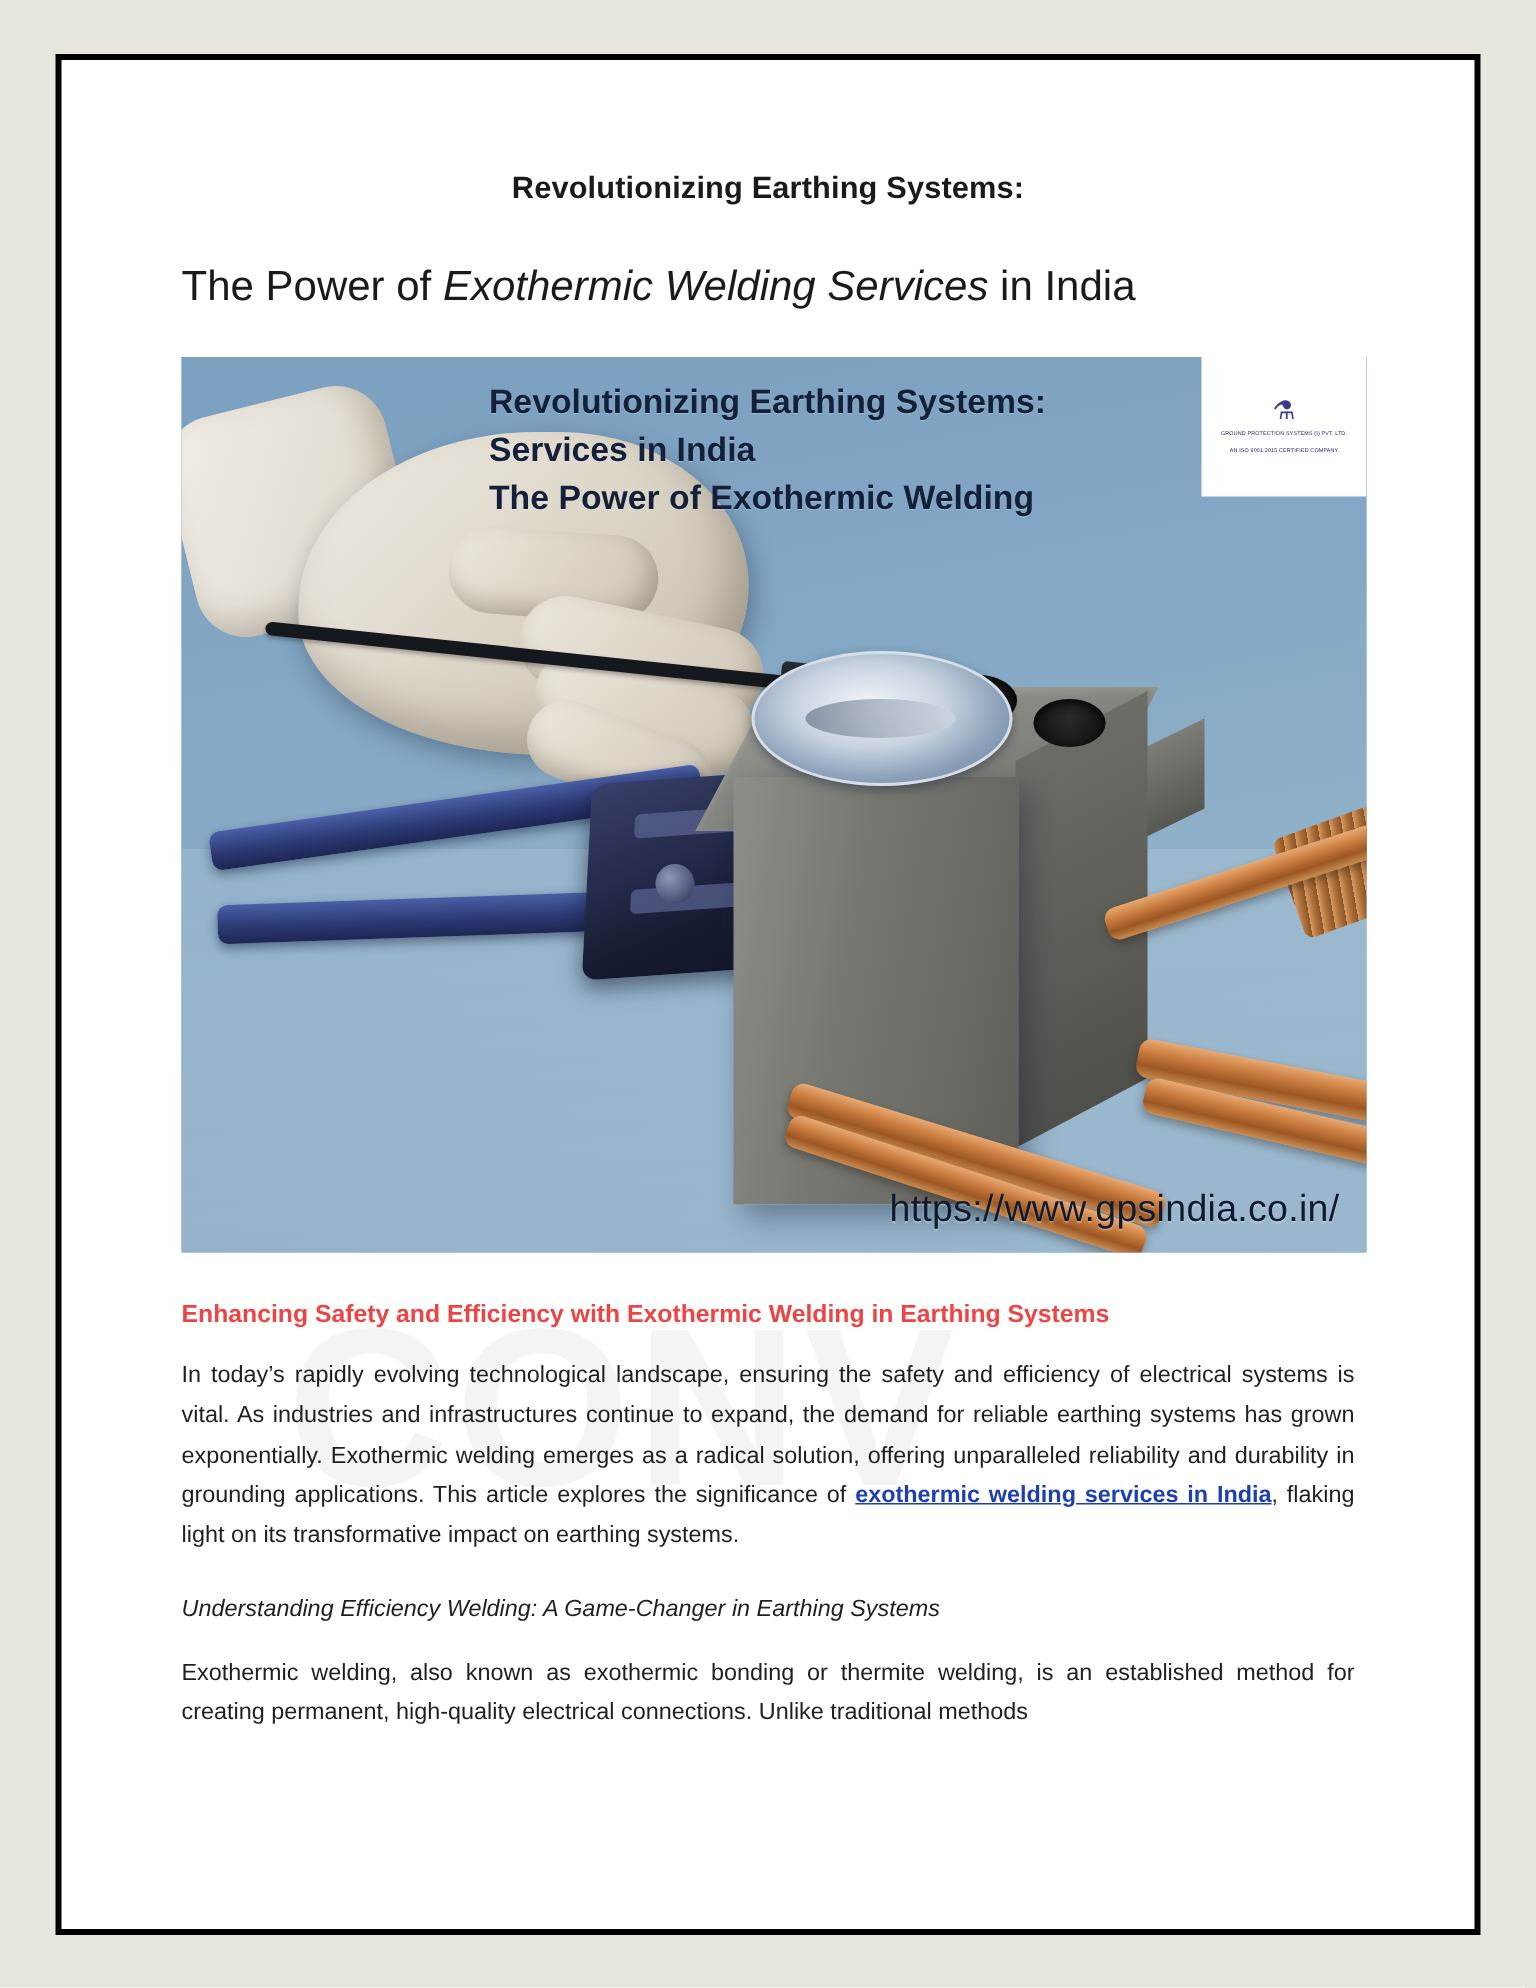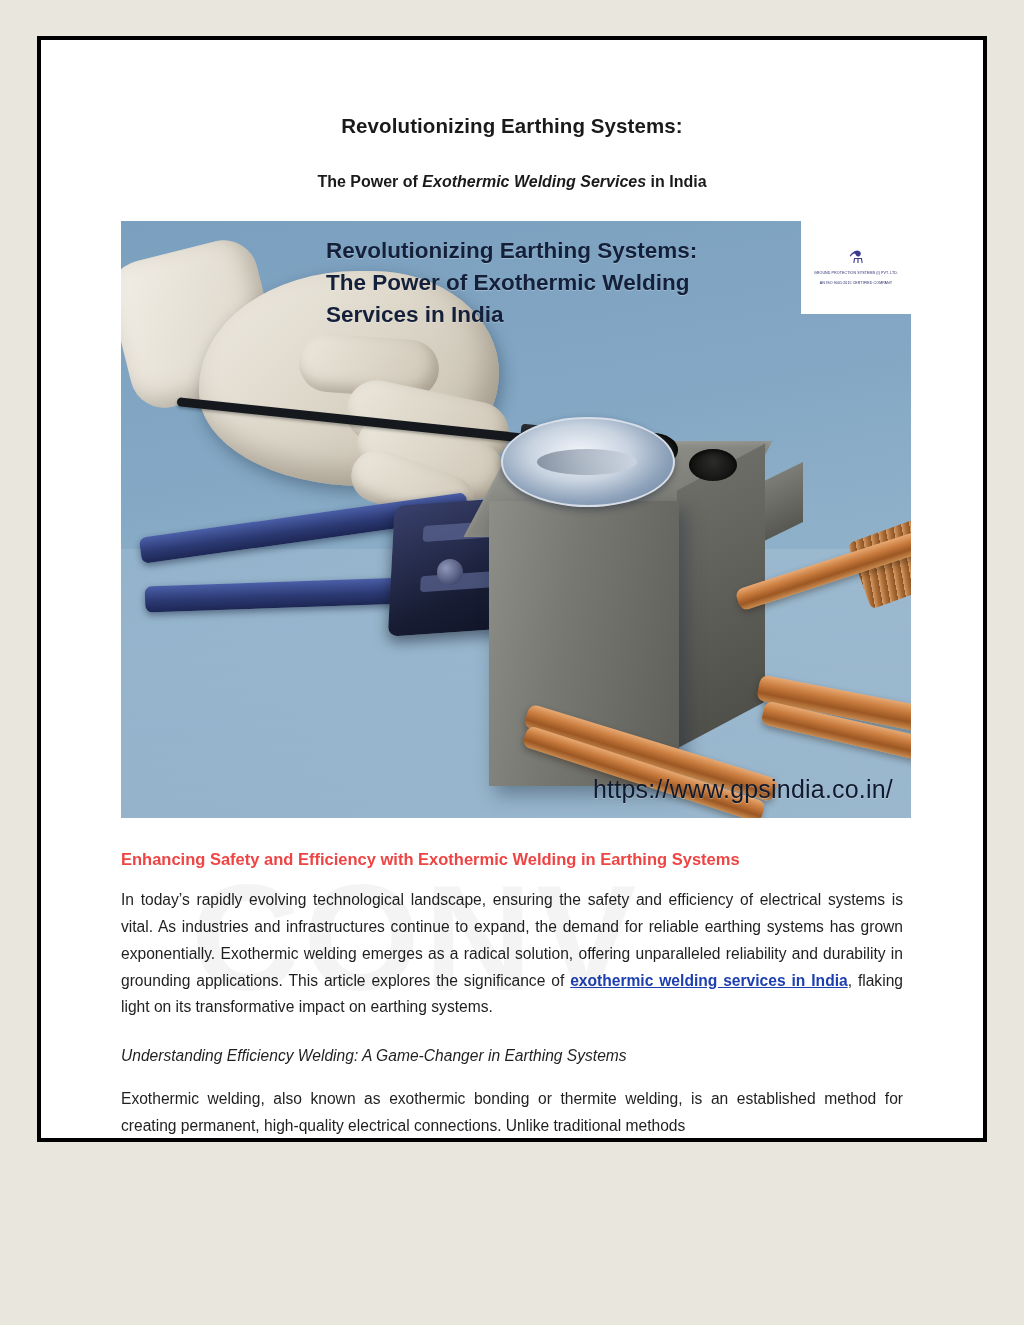--- a/index.html
+++ b/index.html
@@ -11,21 +11,21 @@
     height: 1325px;
     background: #e8e6dd;
     font-family: "Liberation Sans", sans-serif;
     overflow: hidden;
   }
   .page-frame {
     position: absolute;
     left: 37px;
     top: 36px;
     width: 950px;
-    height: 1106px;
+    height: 1254px;
     background: #ffffff;
     border: 4px solid #000000;
     box-sizing: border-box;
   }
   .page-inner {
     position: absolute;
     left: 0;
     top: 0;
     right: 0;
     bottom: 0;
@@ -35,23 +35,22 @@
   .doc-title {
     text-align: center;
     font-size: 20.5px;
     font-weight: bold;
     color: #1a1a1a;
     line-height: 1.4;
     margin: 0 0 6px 0;
     letter-spacing: 0.1px;
   }
   .doc-subtitle {
-    text-align: center;
-    font-size: 16px;
-    font-weight: bold;
+    font-size: 28px;
+    font-weight: normal;
     color: #1a1a1a;
     line-height: 1.4;
     margin: 30px 0 0 0;
   }
   .doc-subtitle .em {
     font-style: italic;
   }
   .hero-wrap {
     position: relative;
     margin: 28px auto 0 auto;
@@ -427,22 +426,22 @@
 
         <div class="copper-strands"></div>
         <div class="copper right-top"></div>
         <div class="copper right-mid"></div>
         <div class="copper right-mid2"></div>
         <div class="copper bottom"></div>
         <div class="copper bottom2"></div>
 
         <div class="overlay-title">
           <div>Revolutionizing Earthing Systems:</div>
+          <div>Services in India</div>
           <div>The Power of Exothermic Welding</div>
-          <div>Services in India</div>
         </div>
 
         <div class="logo-box">
           <div class="logo-mark">⚗</div>
           <div class="logo-text">GROUND PROTECTION SYSTEMS (I) PVT. LTD.</div>
           <div class="logo-text l2">AN ISO 9001:2015 CERTIFIED COMPANY</div>
         </div>
 
         <div class="photo-url">https://www.gpsindia.co.in/</div>
       </div>

